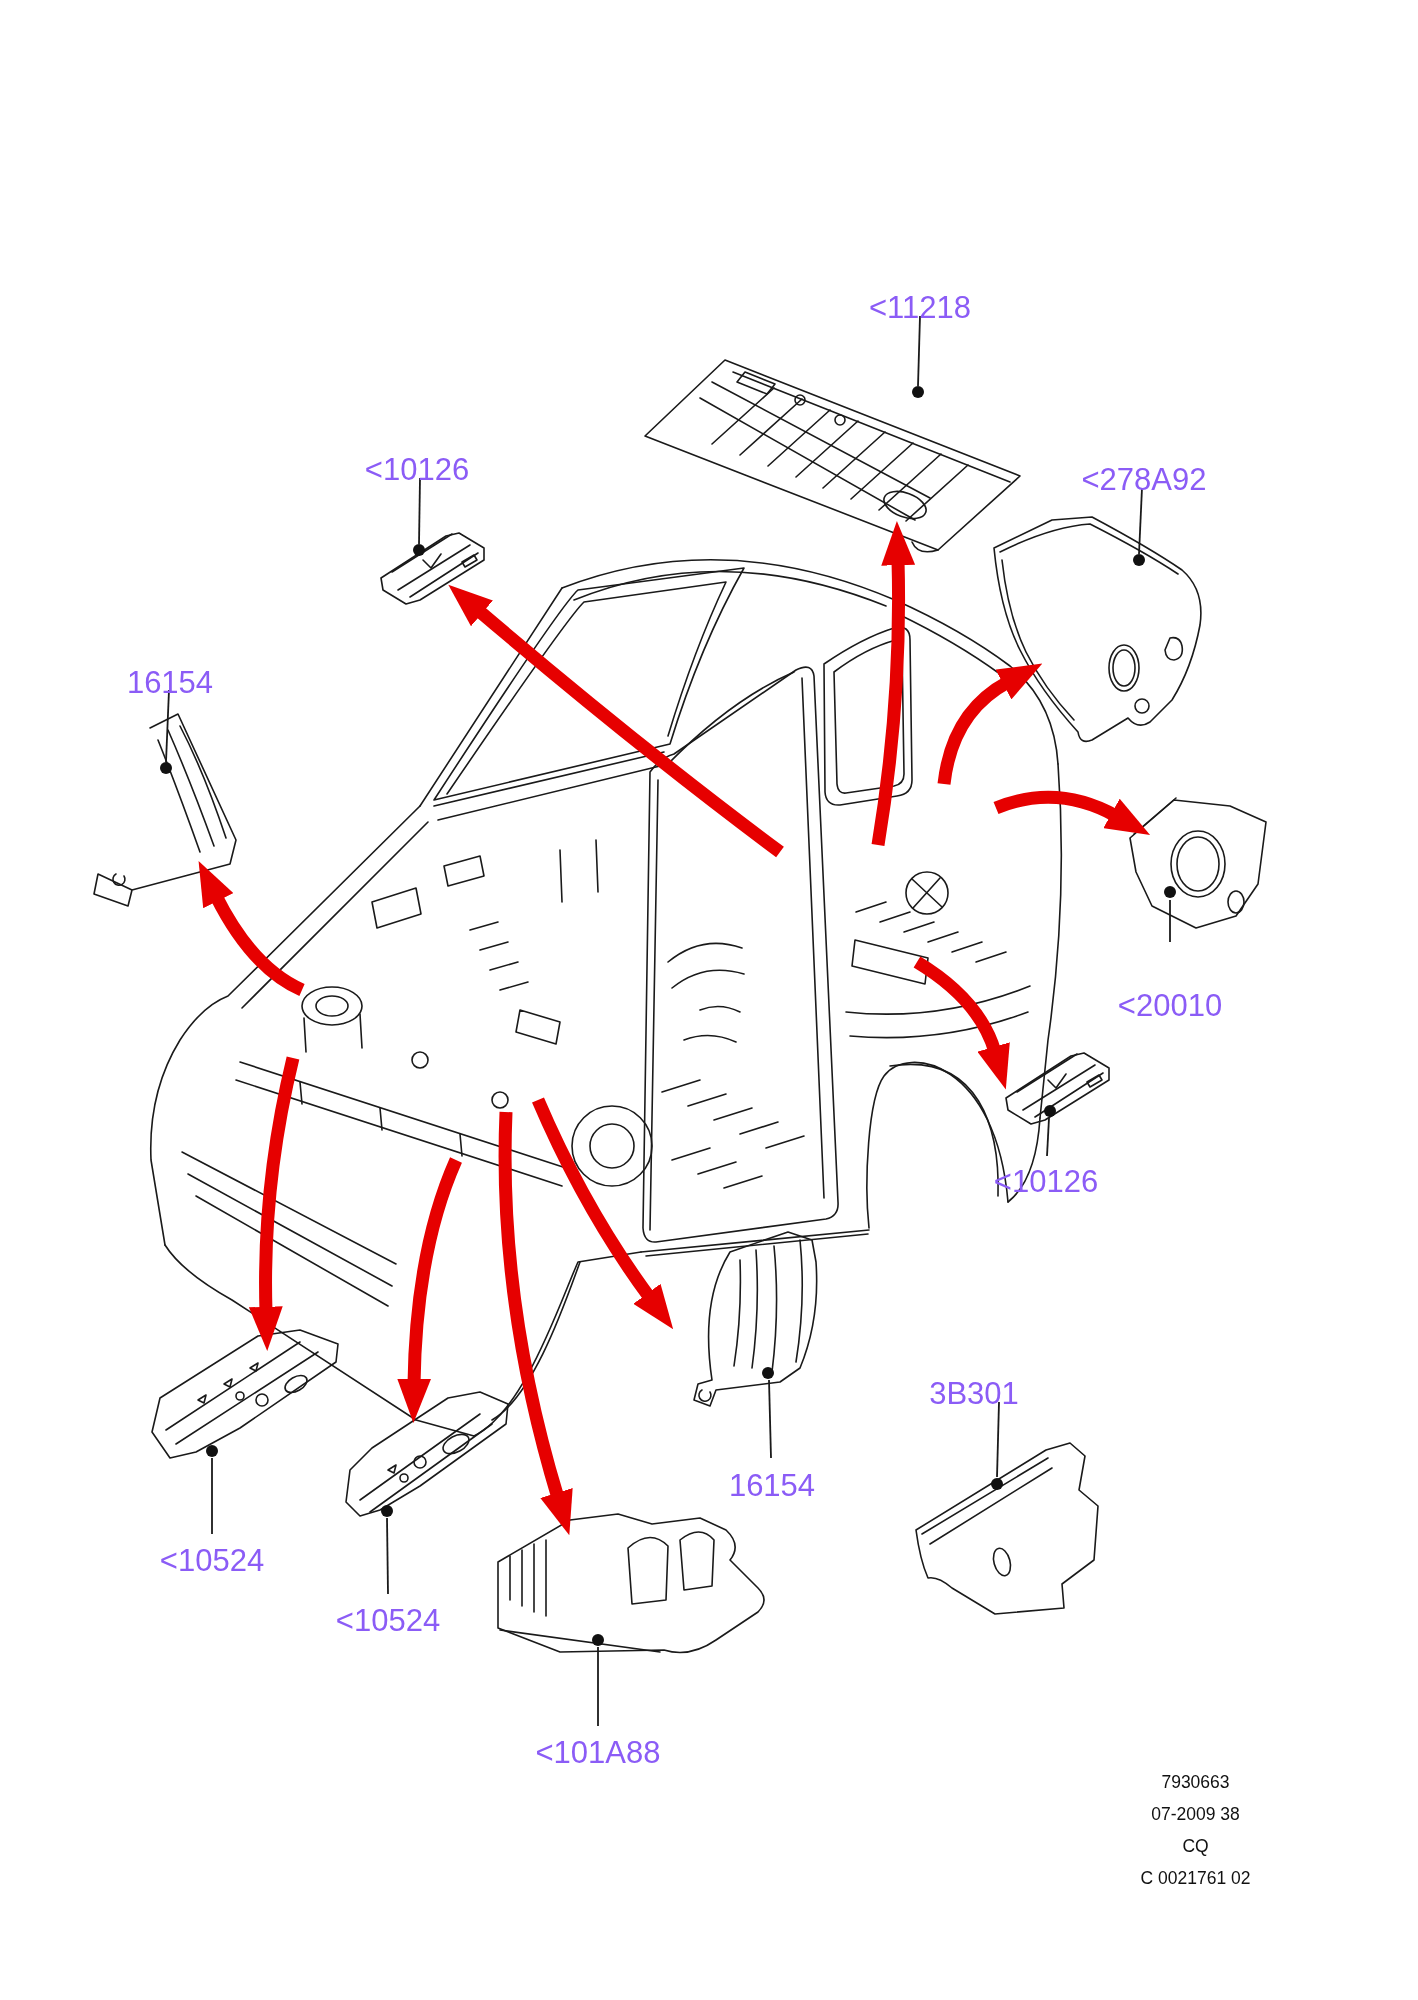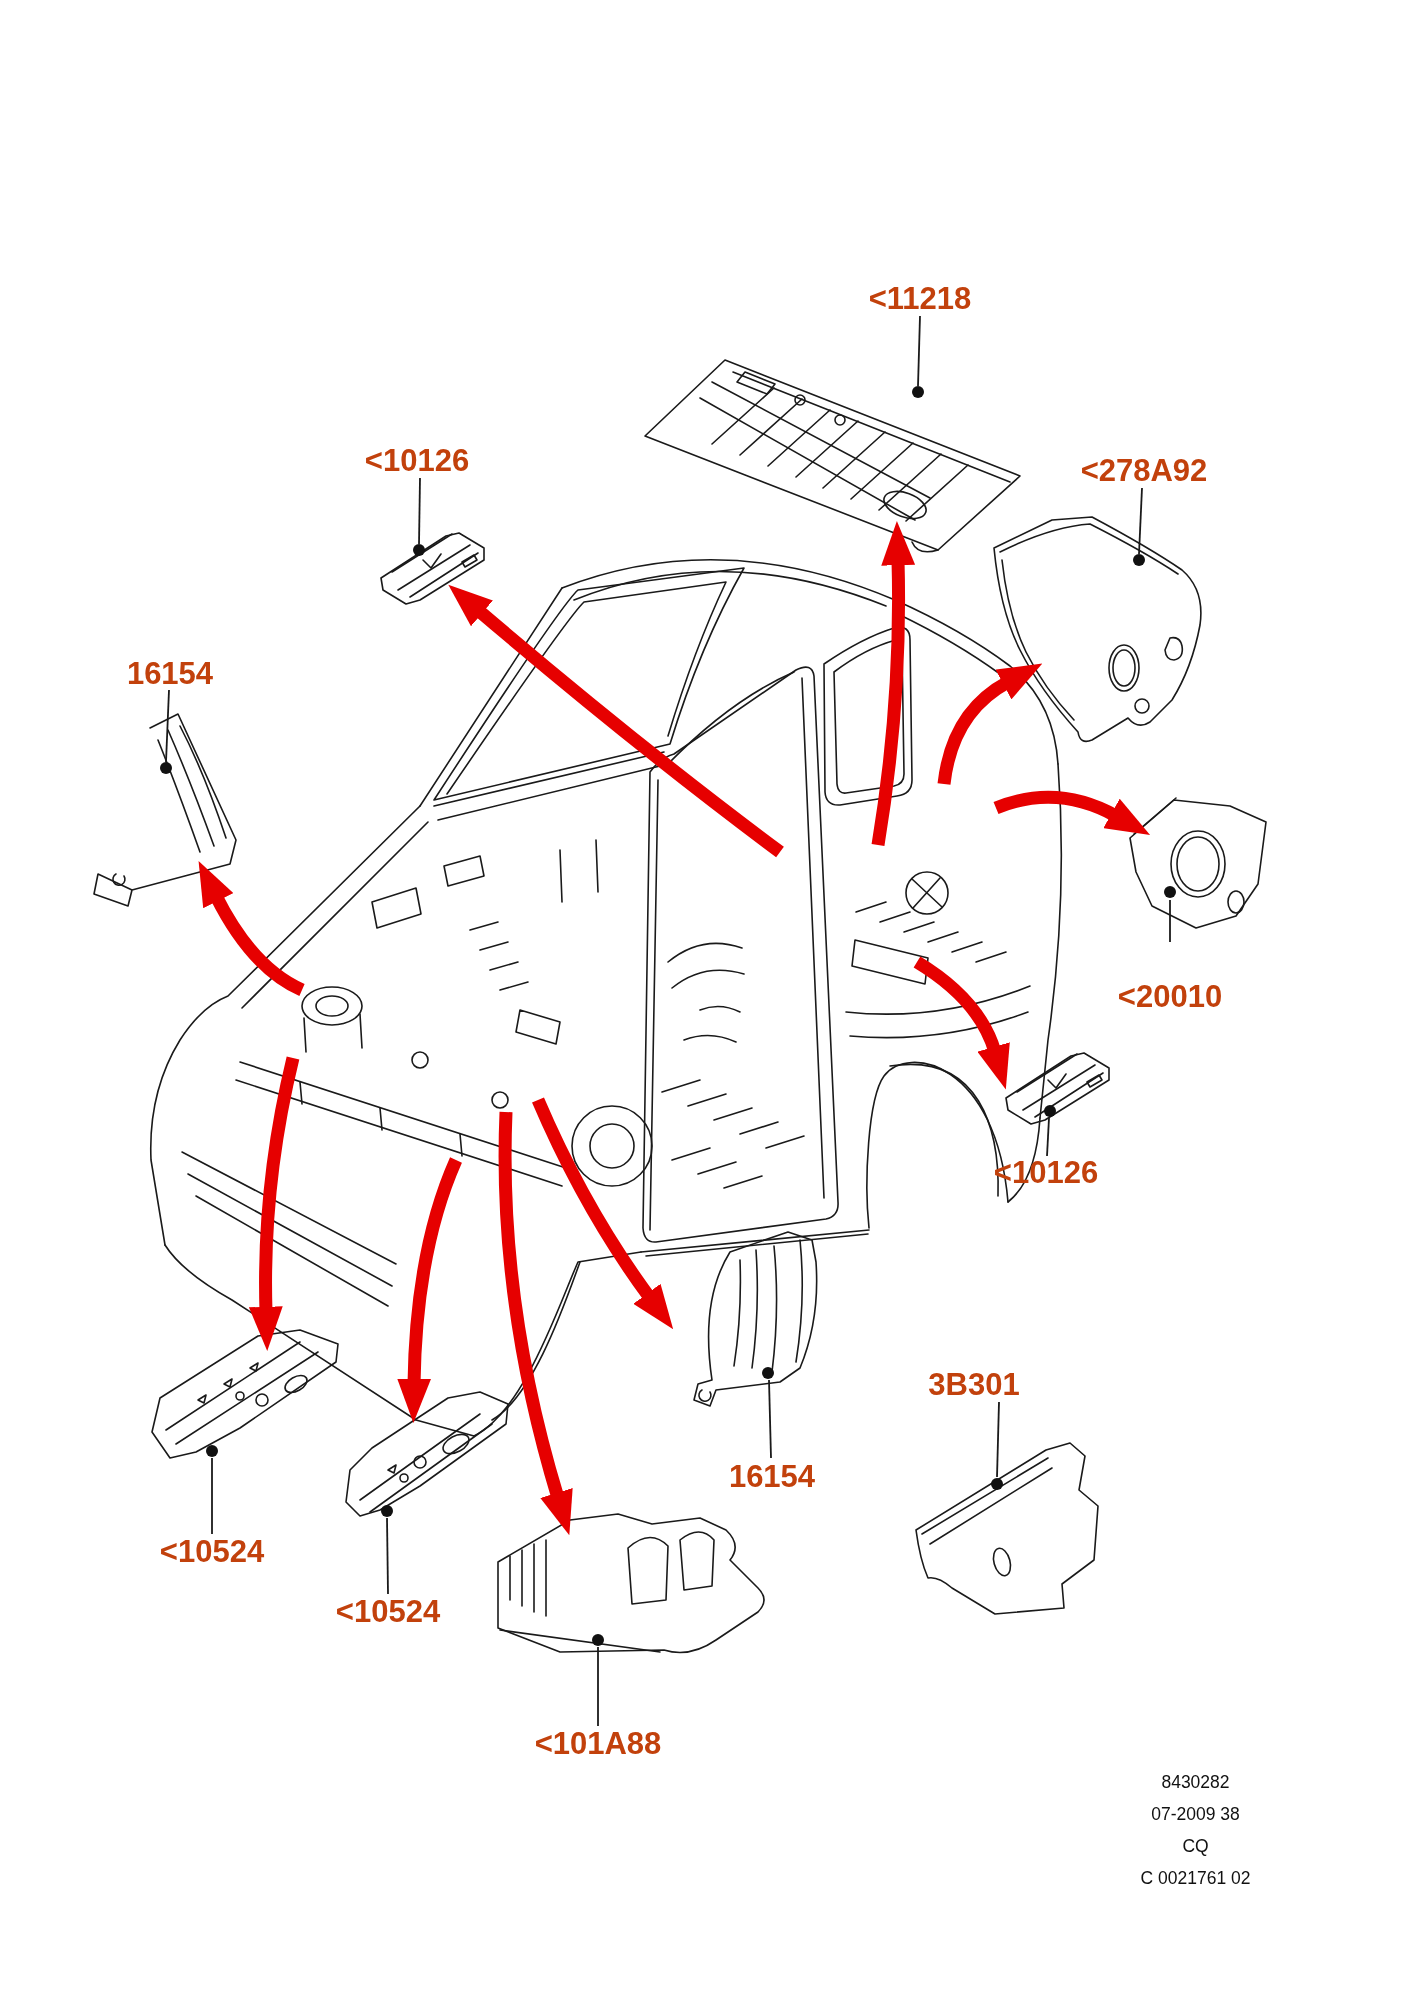--- a/index.html
+++ b/index.html
@@ -8,25 +8,26 @@
     width:1418px;height:2000px;
     background:#ffffff;
     font-family:"Liberation Sans",sans-serif;
     overflow:hidden;
   }
   .stage svg{position:absolute;left:0;top:0;}
   .callout{
     position:absolute;
     transform:translate(-50%,-50%);
     font-family:"Liberation Sans",sans-serif;
-    font-weight:bold;
+    font-weight:normal;
     font-size:31px;
-    color:#c2410c;
+    color:#8b5cf6;
     white-space:nowrap;
     line-height:1;
+    margin-top:9px;
   }
   .legend{
     position:absolute;
     left:1103px;top:1766px;
     width:185px;
     text-align:center;
     font-size:17.5px;
     color:#111;
     line-height:32px;
   }
@@ -254,20 +255,20 @@
 <div class="callout" style="left:1144px;top:470px;">&lt;278A92</div>
 <div class="callout" style="left:1170px;top:996px;">&lt;20010</div>
 <div class="callout" style="left:1046px;top:1172px;">&lt;10126</div>
 <div class="callout" style="left:974px;top:1384px;">3B301</div>
 <div class="callout" style="left:772px;top:1476px;">16154</div>
 <div class="callout" style="left:212px;top:1551px;">&lt;10524</div>
 <div class="callout" style="left:388px;top:1611px;">&lt;10524</div>
 <div class="callout" style="left:598px;top:1743px;">&lt;101A88</div>
 
 <div class="legend">
-  <div>8430282</div>
+  <div>7930663</div>
   <div>07-2009 38</div>
   <div>CQ</div>
   <div>C 0021761 02</div>
 </div>
 
 
 </div>
 
 </body></html>

